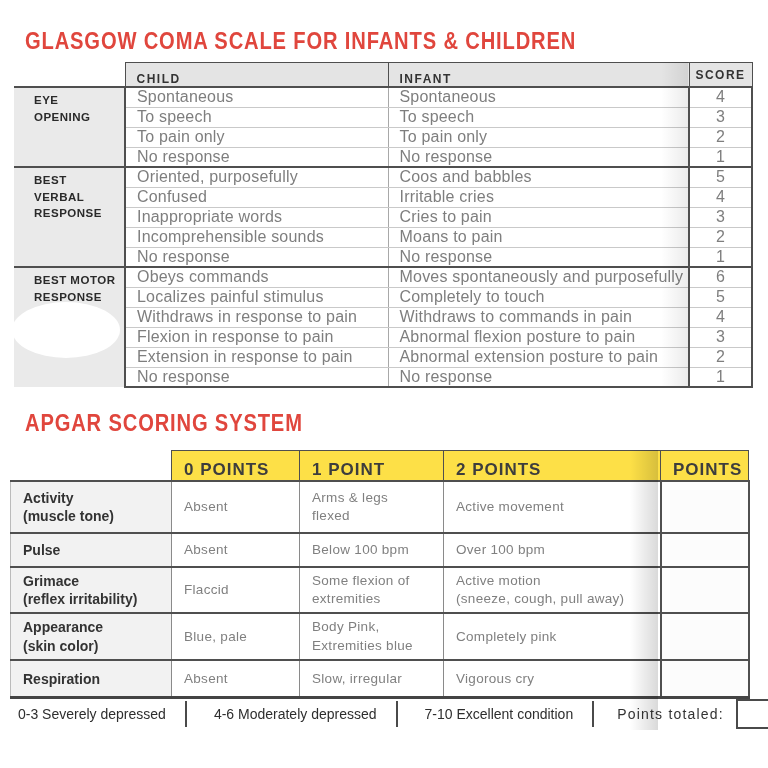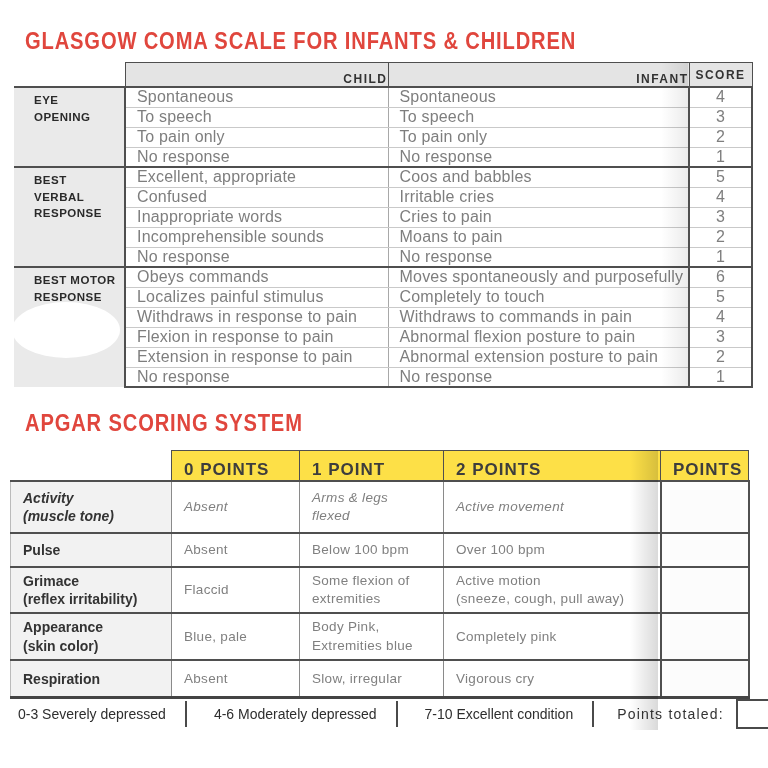--- a/index.html
+++ b/index.html
@@ -21,21 +21,21 @@
   table{border-collapse:collapse;table-layout:fixed;position:absolute;}
 
   
   .gcs{left:14px;top:62px;width:738px;}
   .gcs thead tr{height:24px;}
   .gcs tbody tr{height:20px;}
   .gcs th.corner{background:#ffffff;border:none;}
   .gcs thead th.h{
     background:#e4e4e4;border:1.5px solid #4f4f4f;
     font-size:12px;font-weight:bold;color:#333333;letter-spacing:1.5px;
-    text-align:right;padding:9px 0 0 11px;
+    text-align:left;padding:9px 0 0 11px;
   }
   .gcs thead th.score-h{text-align:center;padding:0;}
   .gcs tbody td{
     font-size:16px;color:#7e7e7e;letter-spacing:0.2px;white-space:nowrap;
     padding:0 0 0 11px;vertical-align:middle;
     border-bottom:1px solid #c9c9c9;
     overflow:hidden;
   }
   .gcs tbody td.child{border-left:2px solid #4f4f4f;}
   .gcs tbody td.infant{border-left:1px solid #a8a8a8;}
@@ -153,21 +153,21 @@
           <td class="infant">To pain only</td>
           <td class="score">2</td>
         </tr>
         <tr>
           <td class="child">No response</td>
           <td class="infant">No response</td>
           <td class="score">1</td>
         </tr>
         <tr class="sec-first">
           <th rowspan="5" class="sec-label">BEST VERBAL RESPONSE</th>
-          <td class="child">Excellent, appropriate</td>
+          <td class="child">Oriented, purposefully</td>
           <td class="infant">Coos and babbles</td>
           <td class="score">5</td>
         </tr>
         <tr>
           <td class="child">Confused</td>
           <td class="infant">Irritable cries</td>
           <td class="score">4</td>
         </tr>
         <tr>
           <td class="child">Inappropriate words</td>
@@ -234,21 +234,21 @@
     <thead>
       <tr>
         <th class="corner"></th>
         <th class="h">0 POINTS</th>
         <th class="h">1 POINT</th>
         <th class="h">2 POINTS</th>
         <th class="h">POINTS</th>
       </tr>
     </thead>
     <tbody id="apgar-body">
-        <tr style="height: 52px; font-style: italic;">
+        <tr style="height: 52px;">
           <th class="rlabel">
             <div>Activity</div>
             <div>(muscle tone)</div>
           </th>
           <td class="cell">Absent</td>
           <td class="cell">Arms &amp; legs
 flexed</td>
           <td class="cell">Active movement</td>
           <td class="pts"></td>
         </tr>

